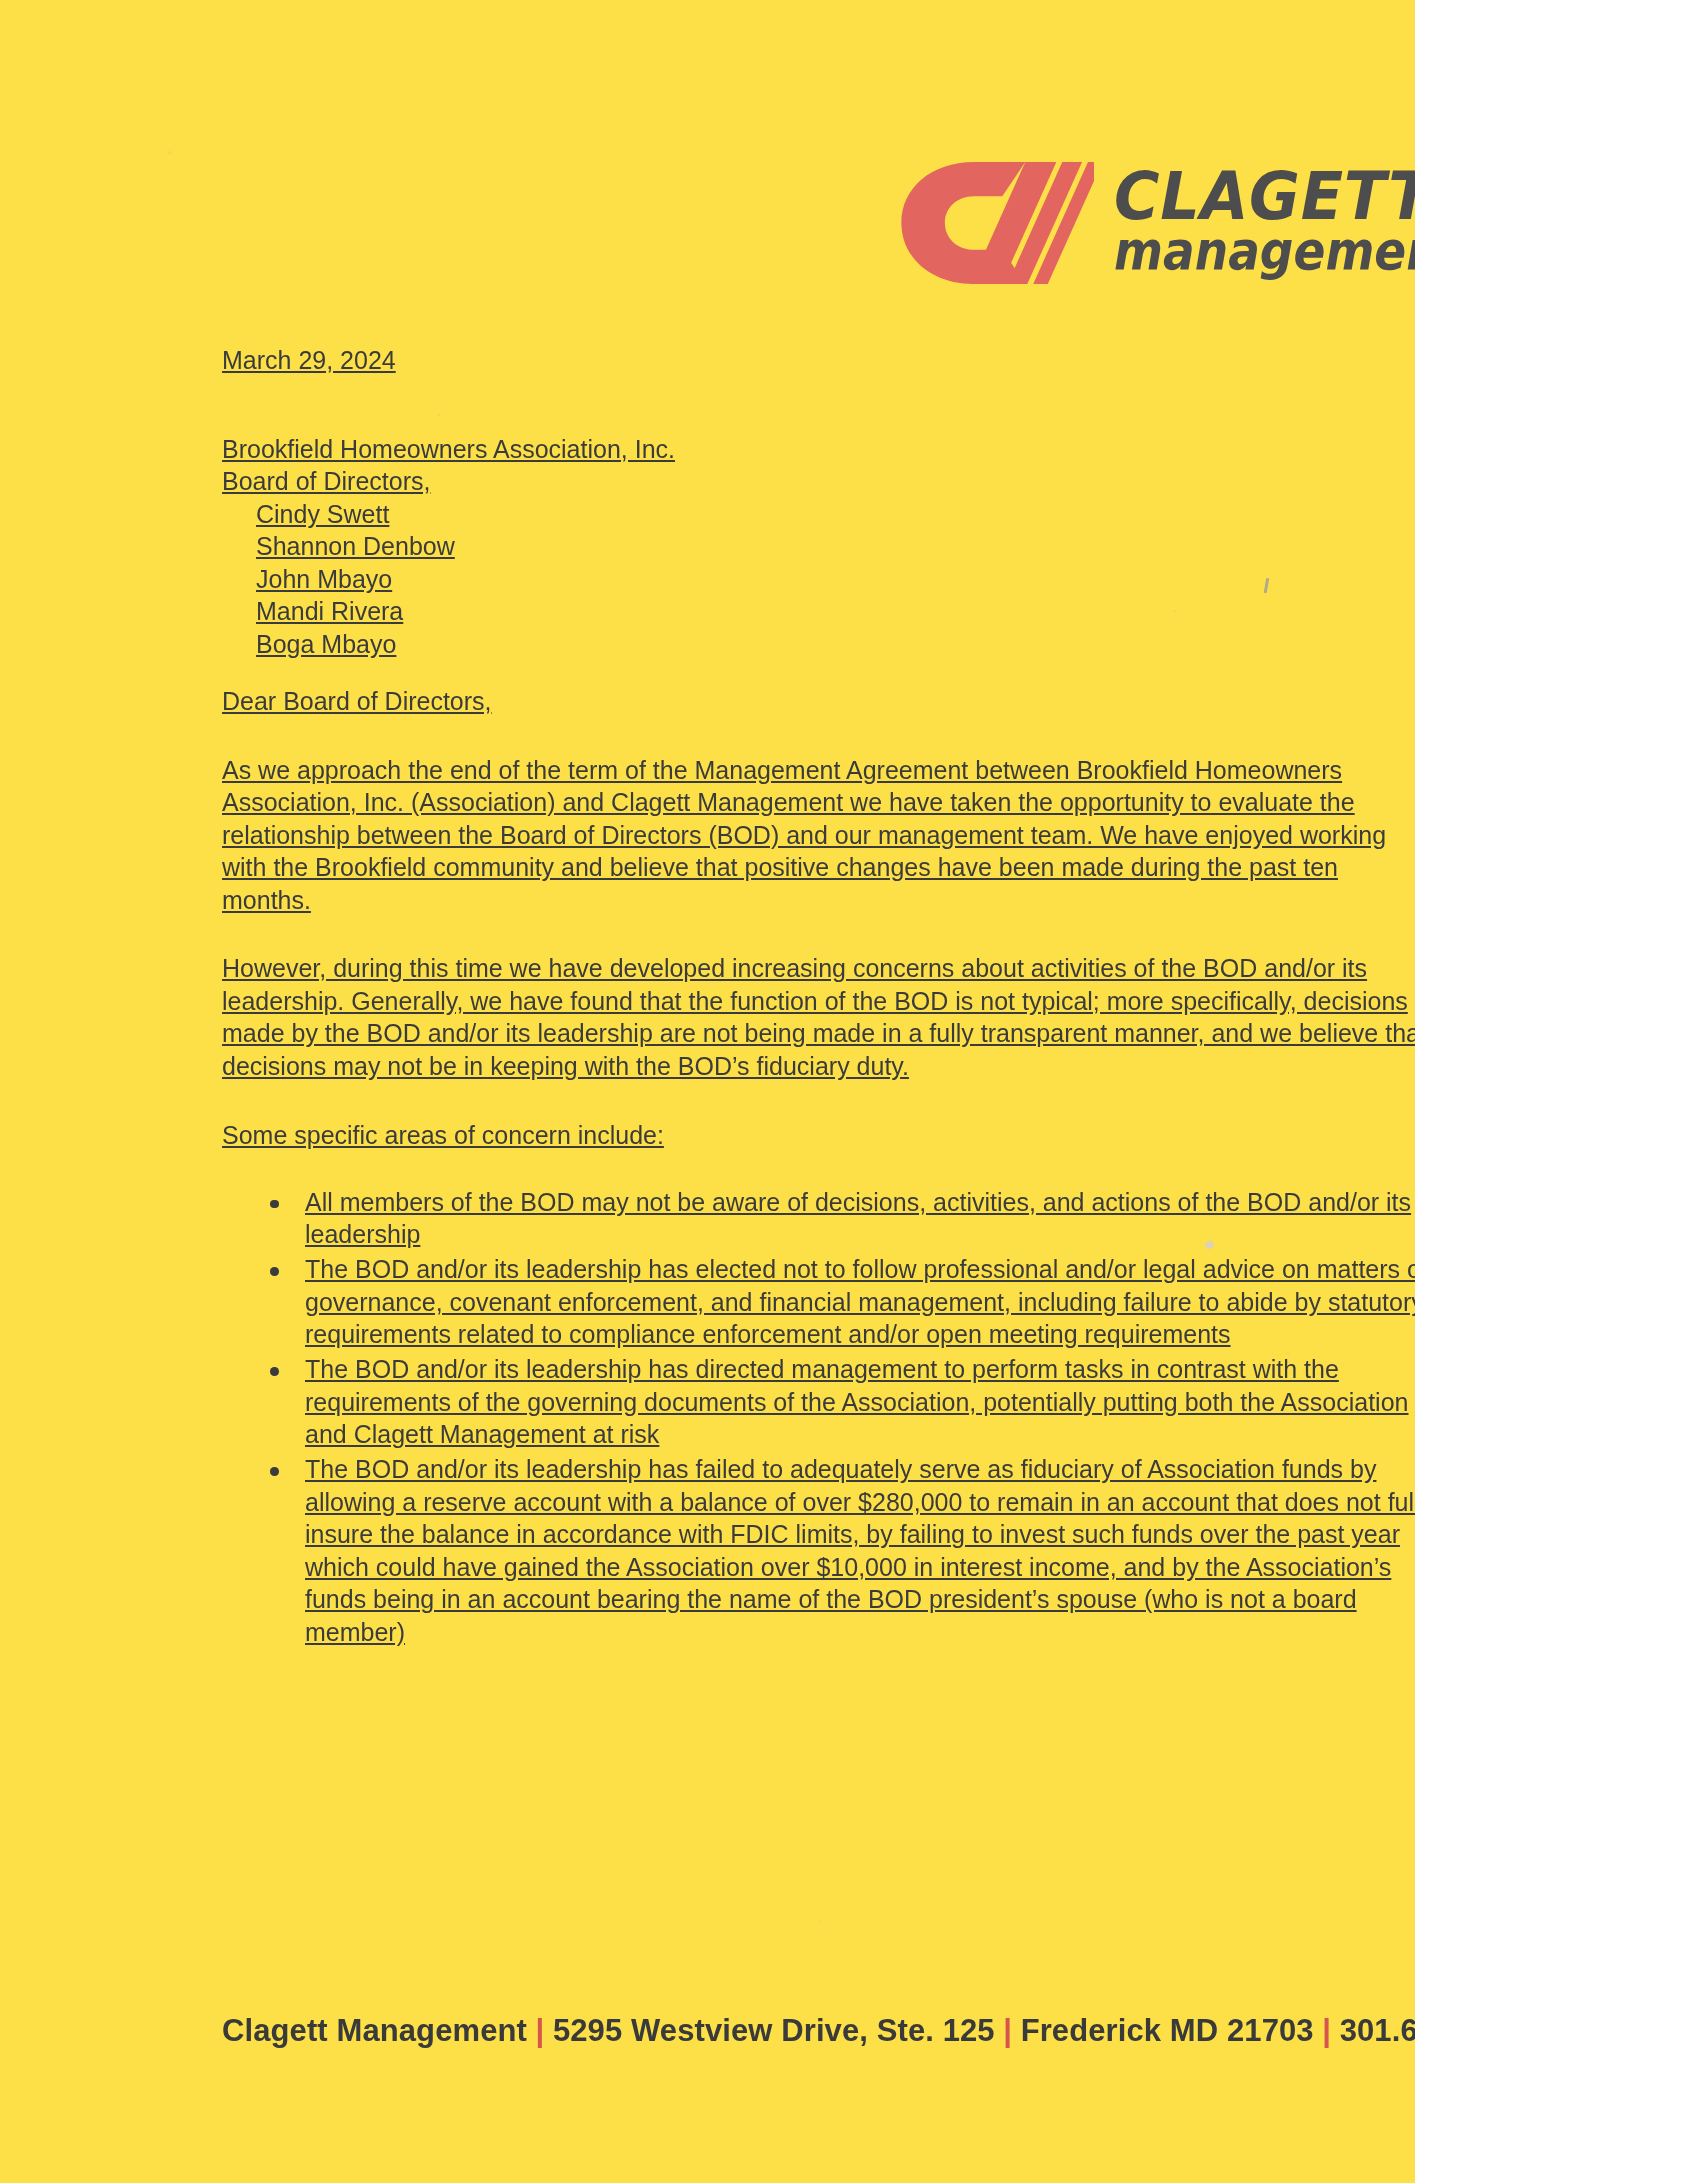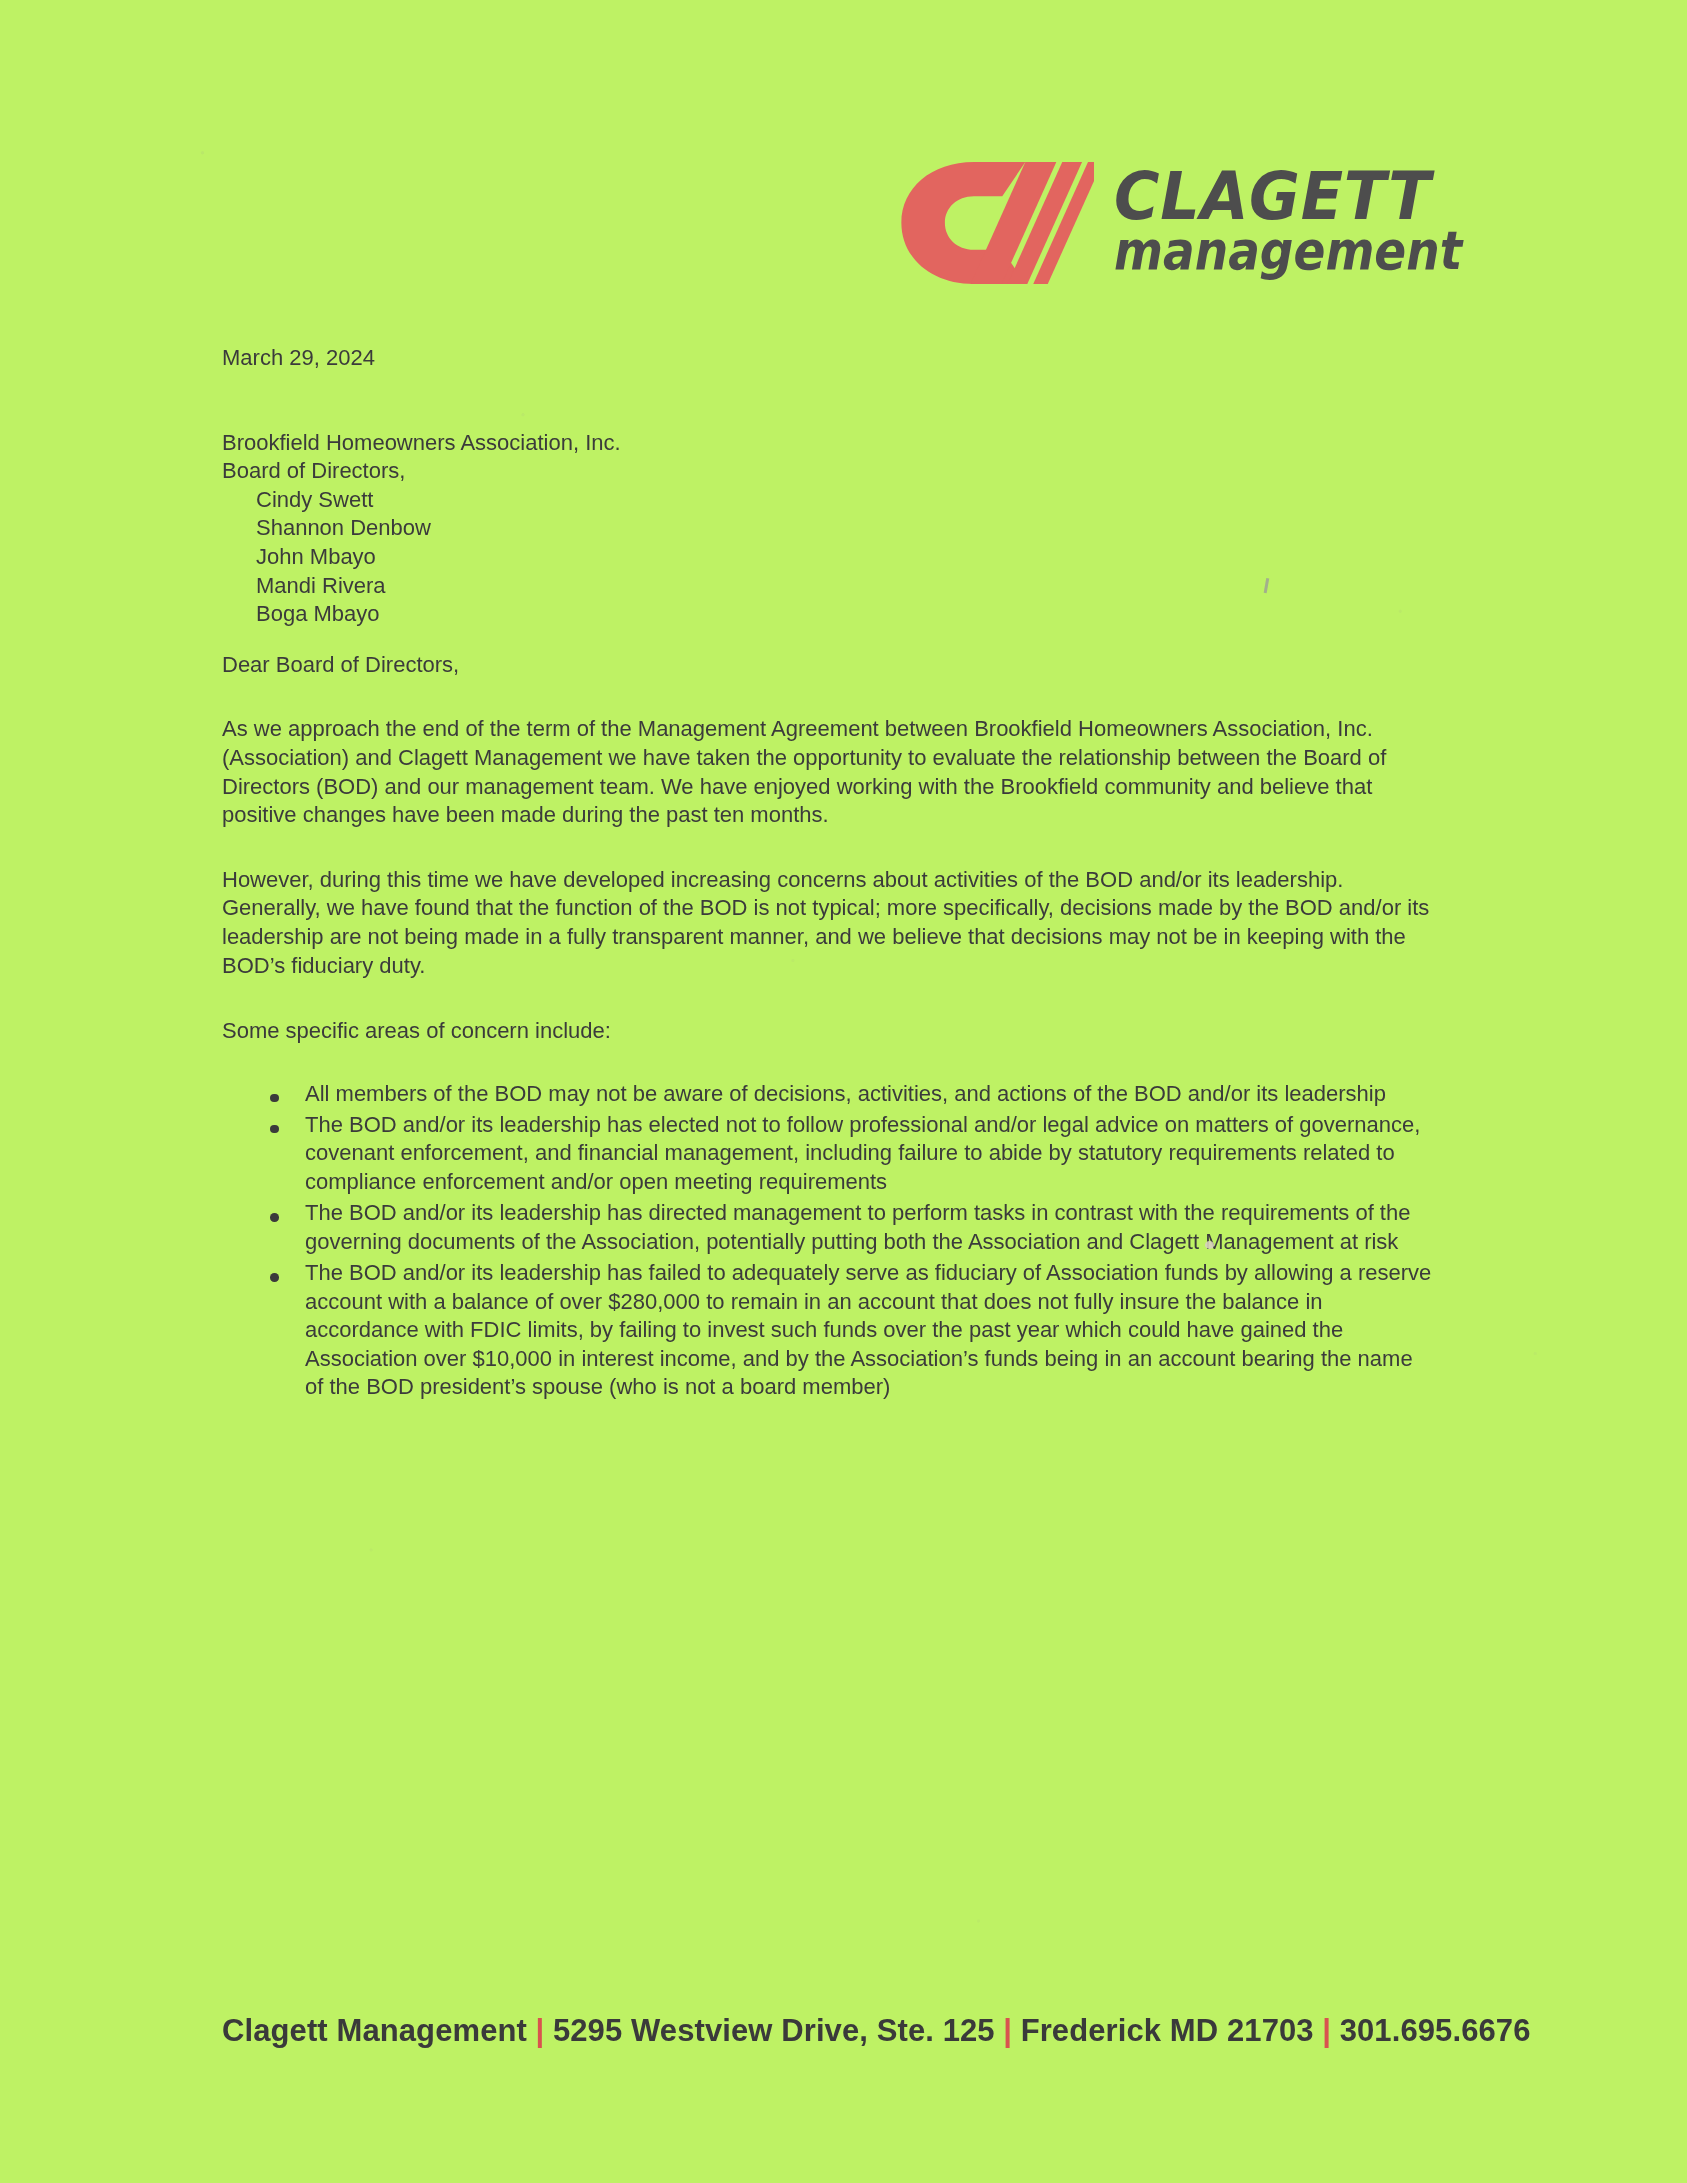--- a/index.html
+++ b/index.html
@@ -4,23 +4,23 @@
 <title>Clagett Management Letter</title>
 <style>
   html, body {
     margin: 0;
     padding: 0;
     background: #ffffff;
   }
 
   .page {
     position: relative;
-    width: 1687px;
+    width: 1415px;
     height: 2183px;
-    background: #bef264;
+    background: #fde047;
     overflow: hidden;
     font-family: "Liberation Sans", sans-serif;
     color: #3a3a3a;
     box-sizing: border-box;
   }
 
   
   .scan-noise {
     position: absolute;
     inset: 0;
@@ -81,23 +81,24 @@
     transform: scaleY(1.12);
     transform-origin: left top;
   }
 
   
   .letter-body {
     position: absolute;
     left: 222px;
     top: 344px;
     width: 1211px;
-    font-size: 22px;
+    font-size: 25px;
     line-height: 1.30;
     color: #3b3b3b;
+    text-decoration: underline;
   }
 
   .date-line { margin: 0 0 0 0; }
 
   .addressee-block { margin-top: 56px; }
   .addressee-line { margin: 0; }
   .board-member-list {
     list-style: none;
     margin: 0;
     padding: 0 0 0 34px;

